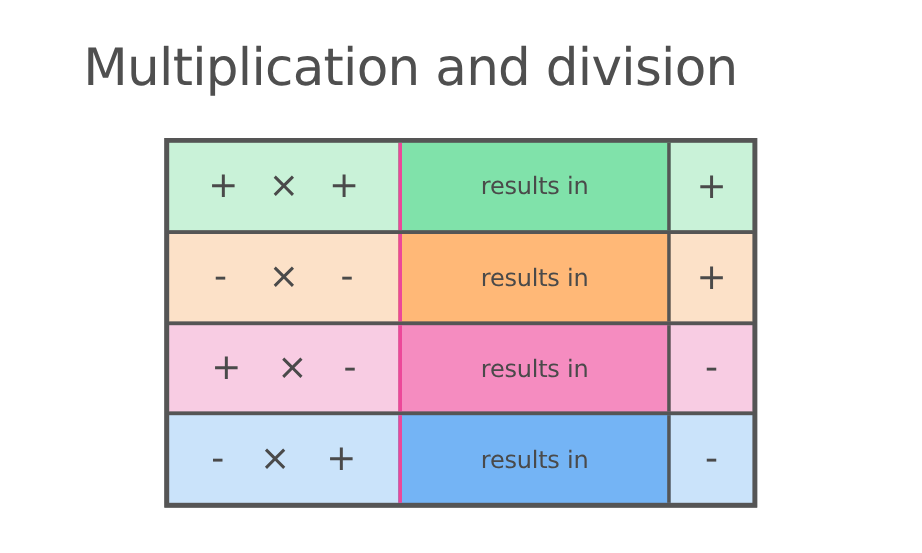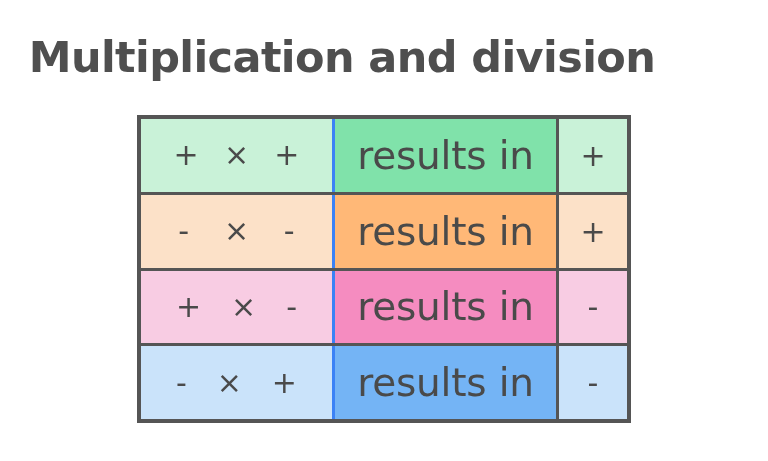--- a/index.html
+++ b/index.html
@@ -16,21 +16,21 @@
   }
 
   #page-title {
     position: absolute;
     left: 0;
     top: 29px;
     width: 684px;
     text-align: center;
     font-family: "DejaVu Sans", sans-serif;
     font-size: 43px;
-    font-weight: bold;
+    font-weight: normal;
     color: #4f4f4f;
     letter-spacing: -0.6px;
     line-height: 56px;
     white-space: nowrap;
   }
 
   #rules-table {
     position: absolute;
     left: 137px;
     top: 115px;
@@ -69,23 +69,23 @@
     font-size: 30px;
     font-weight: 500;
   }
   .cell-operands .sym {
     display: block;
     line-height: 1;
   }
 
   .cell-phrase {
     flex: 1 1 auto;
-    border-left: 3px solid #3b82f6;
+    border-left: 3px solid #ec4899;
     border-right: 3px solid #555555;
-    font-size: 39px;
+    font-size: 20px;
     font-weight: 500;
     letter-spacing: -0.2px;
     white-space: nowrap;
   }
 
   .cell-result {
     width: 68px;
     flex: 0 0 68px;
     font-size: 30px;
     font-weight: 500;

